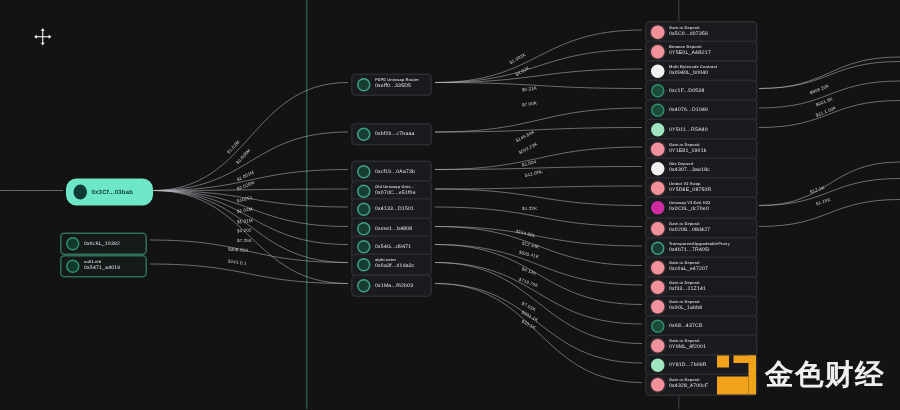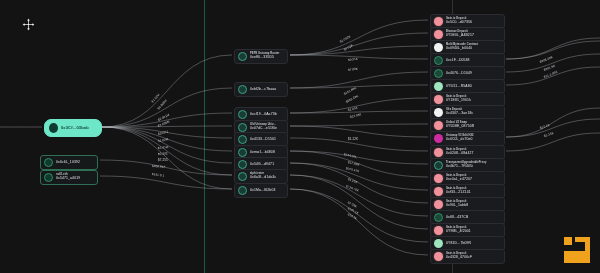--- a/index.html
+++ b/index.html
@@ -363,15 +363,16 @@
     </g>
   </svg>
 
   <div id="watermark">
     <div class="mark">
       <i style="left:0;top:0;width:8px;height:8px;"></i>
       <i style="left:11px;top:0;width:15px;height:5px;"></i>
       <i style="left:21px;top:0;width:5px;height:26px;"></i>
       <i style="left:0;top:14px;width:21px;height:12px;"></i>
     </div>
+    <div class="wtext">金色财经</div>
   </div>
 
 </div>
 
 </body></html>

